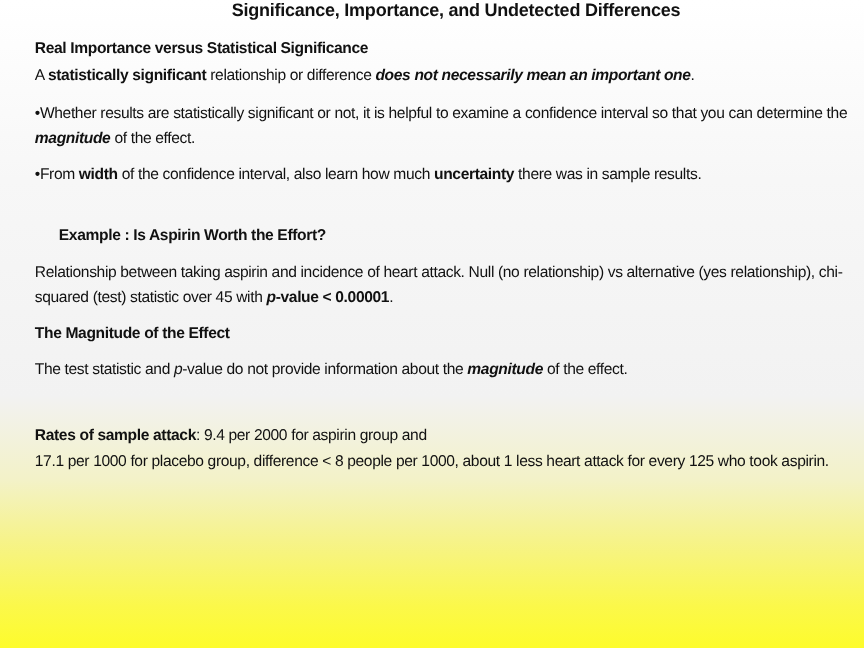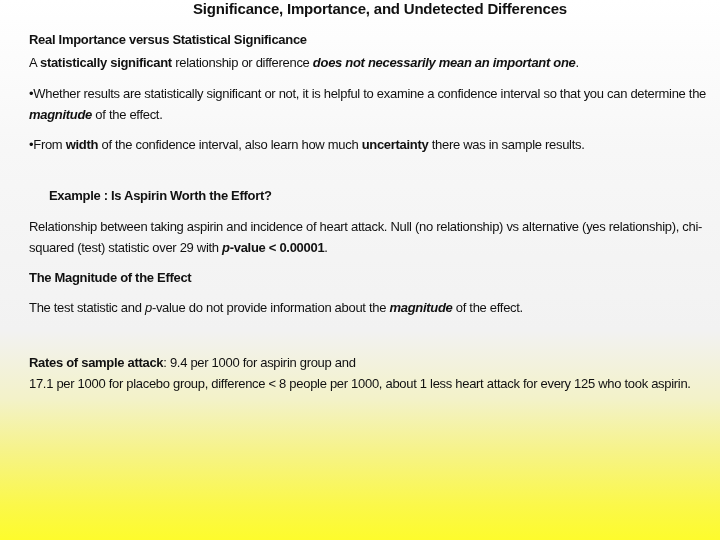--- a/index.html
+++ b/index.html
@@ -31,22 +31,22 @@
   <div class="blk h" style="top:29px;">Real Importance versus Statistical Significance</div>
 
   <div class="blk" style="top:83px;"><span>•Whether results are statistically significant or not, it is helpful to examine a confidence interval so that you can determine the </span><b><i>magnitude</i></b><span> of the effect.</span></div>
 
   <div class="blk" style="top:52px;"><span>A </span><b>statistically significant</b><span> relationship or difference </span><b><i>does not necessarily mean an important one</i></b><span>.</span></div>
 
   <div class="blk" style="top:134px;"><span>•From </span><b>width</b><span> of the confidence interval, also learn how much </span><b>uncertainty</b><span> there was in sample results.</span></div>
 
   <div class="blk h" style="top:185px;margin-left:20px;">Example : Is Aspirin Worth the Effort?</div>
 
-  <div class="blk" style="top:216px;"><span>Relationship between taking aspirin and incidence of heart attack. Null (no relationship) vs alternative (yes relationship),   chi-squared (test) statistic over 29 with </span><b><i>p</i><span>-value &lt; 0.00001</span></b><span>.</span></div>
+  <div class="blk" style="top:216px;"><span>Relationship between taking aspirin and incidence of heart attack. Null (no relationship) vs alternative (yes relationship),   chi-squared (test) statistic over 45 with </span><b><i>p</i><span>-value &lt; 0.00001</span></b><span>.</span></div>
 
   <div class="blk h" style="top:267px;">The Magnitude of the Effect</div>
 
   <div class="blk" style="top:297px;"><span>The test statistic and </span><i>p</i><span>-value do not provide information about the </span><b><i>magnitude</i></b><span> of the effect.</span></div>
 
 
-  <div class="blk" style="top:352px;"><b>Rates of sample attack</b><span>: 9.4 per 1000 for aspirin group and</span><br><span>17.1 per 1000 for placebo group, difference &lt; 8 people per 1000, about 1 less heart attack for every 125 who took aspirin.</span></div>
+  <div class="blk" style="top:352px;"><b>Rates of sample attack</b><span>: 9.4 per 2000 for aspirin group and</span><br><span>17.1 per 1000 for placebo group, difference &lt; 8 people per 1000, about 1 less heart attack for every 125 who took aspirin.</span></div>
 
 </div>
 
 </body></html>

